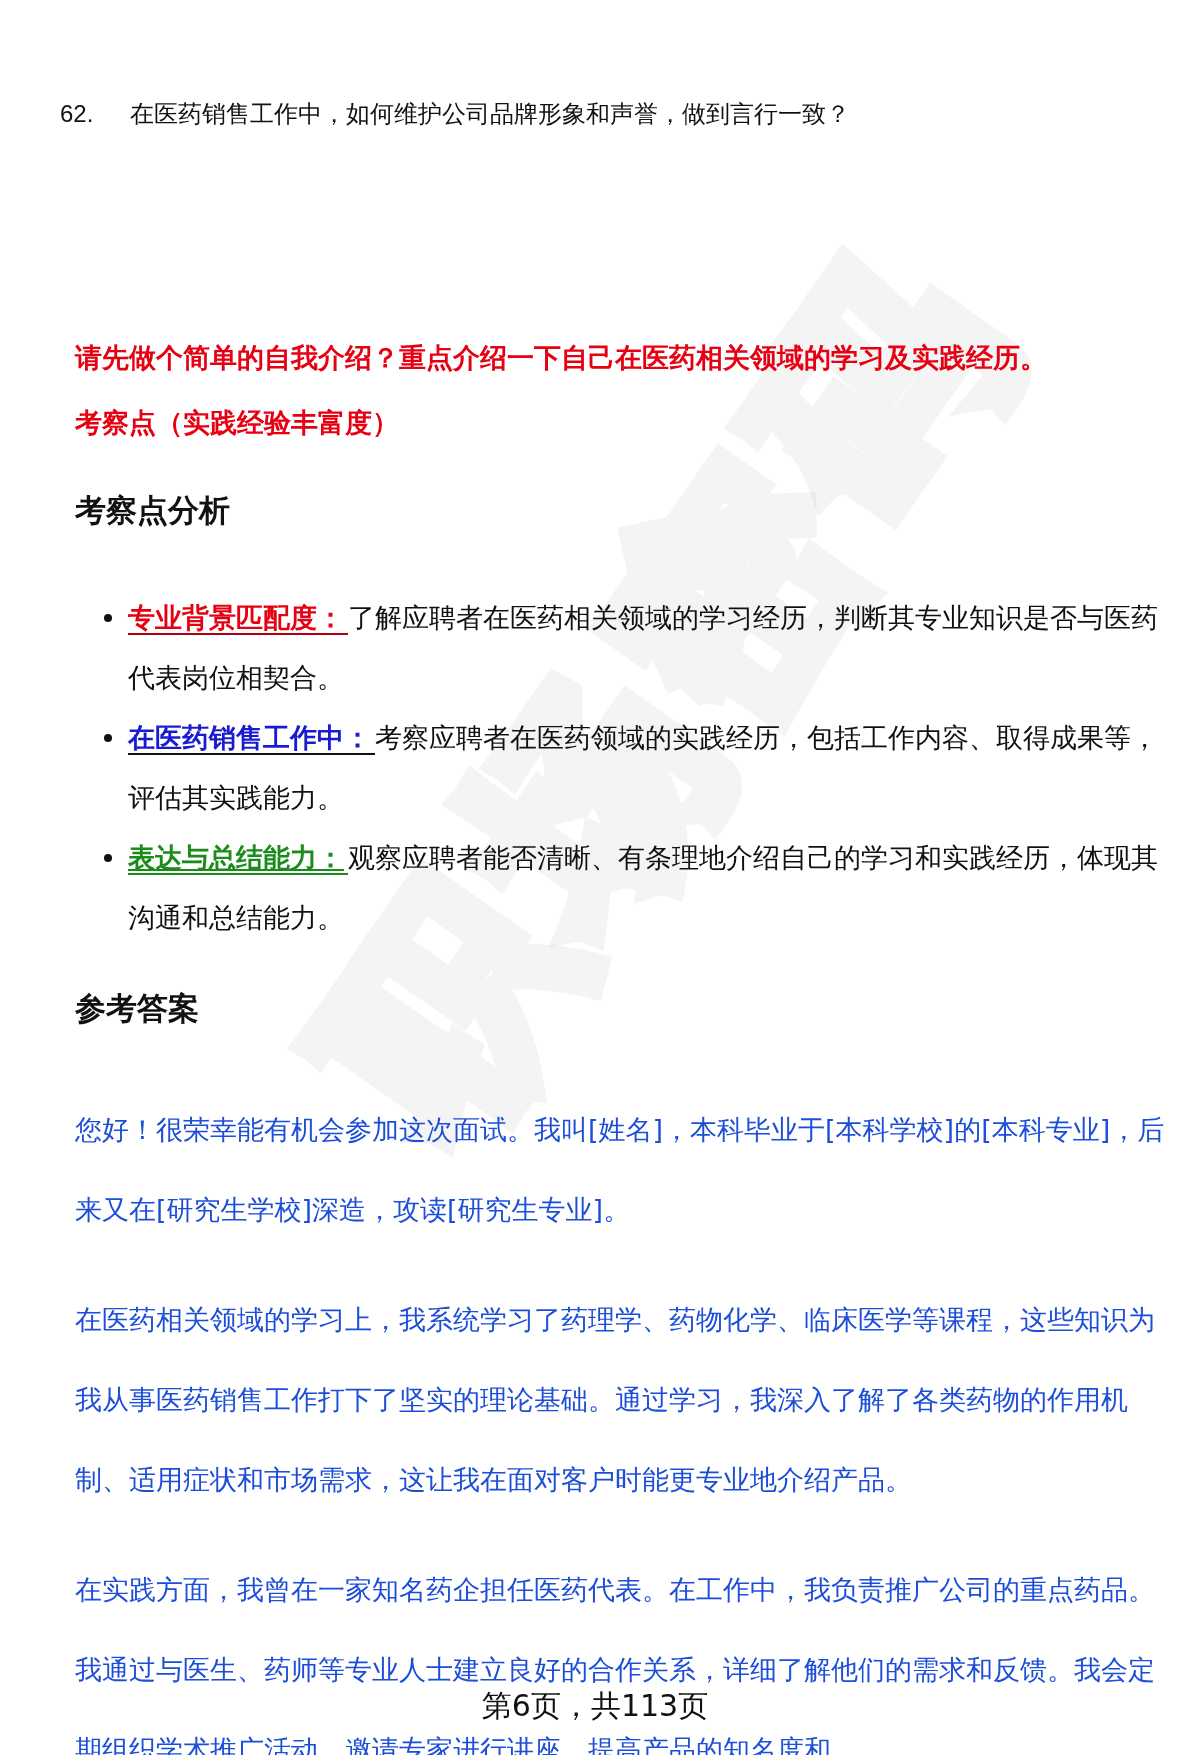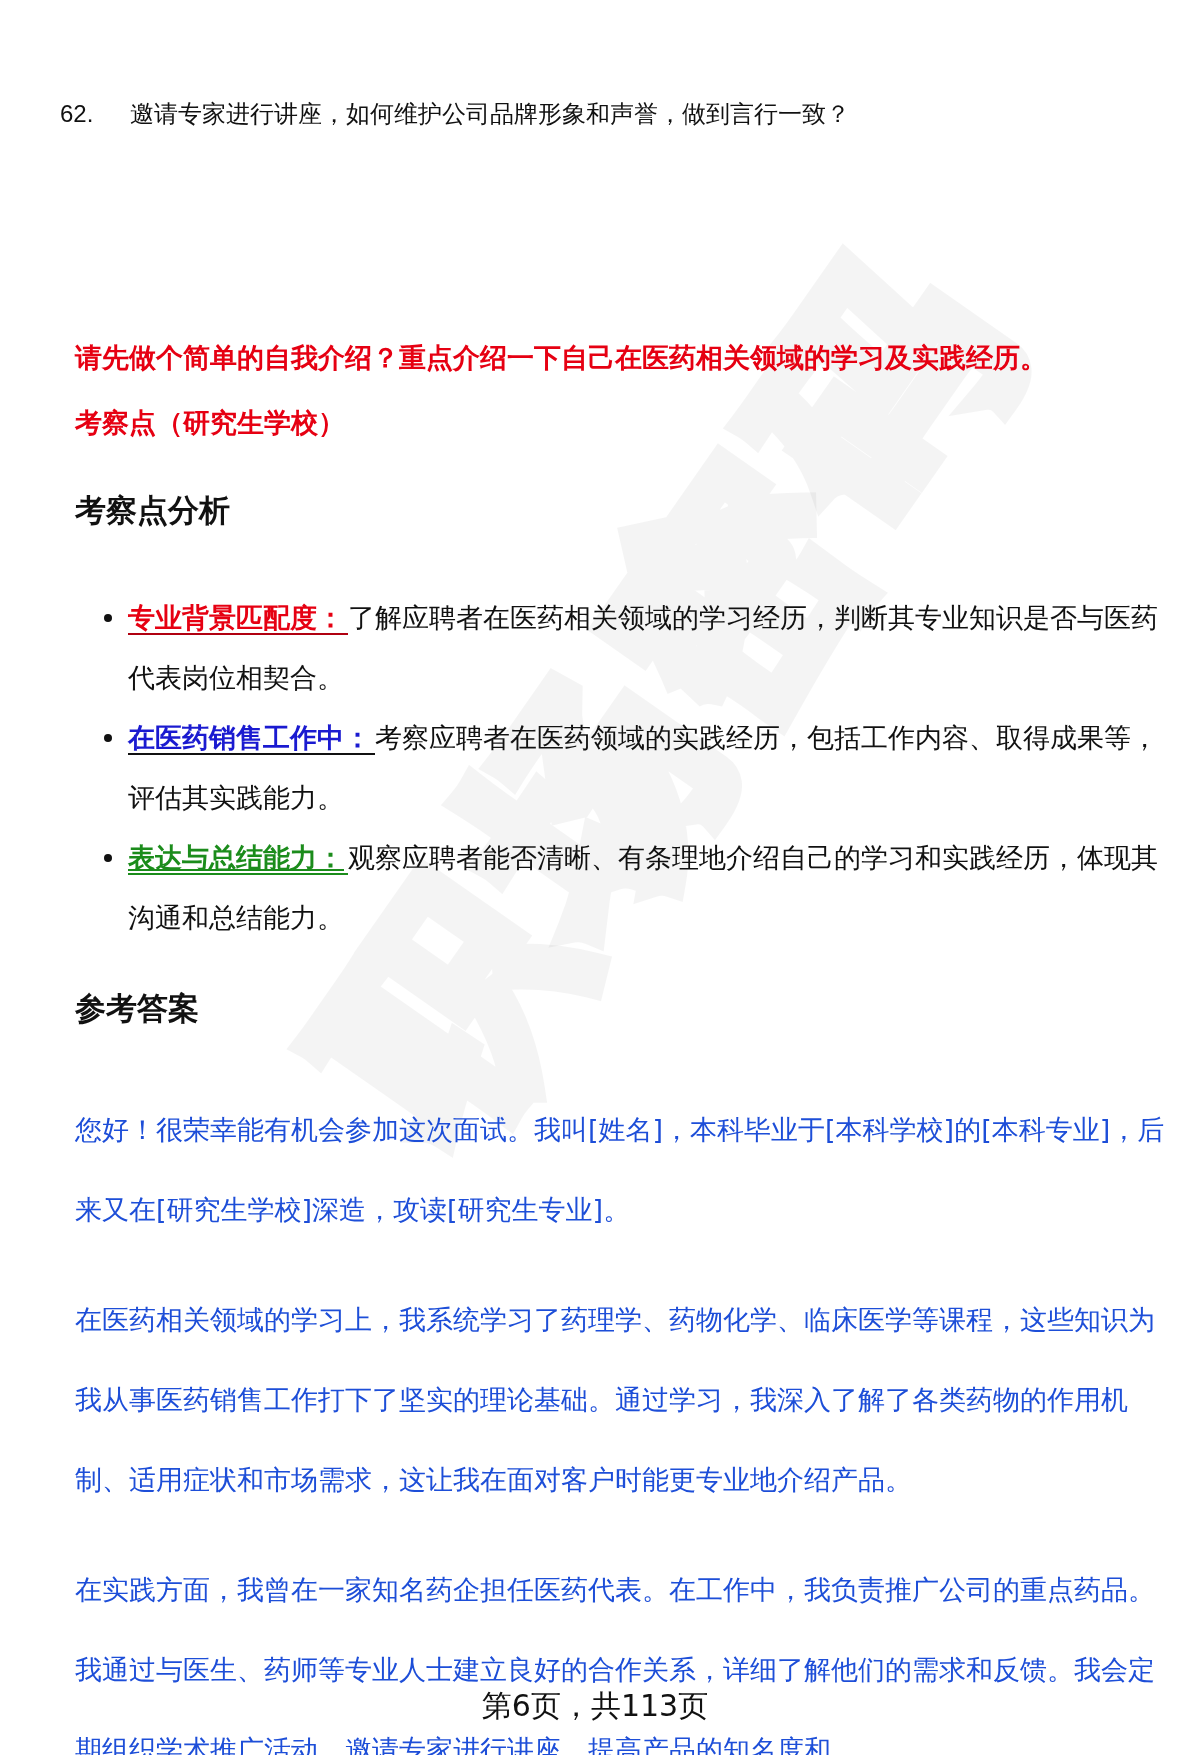--- a/index.html
+++ b/index.html
@@ -35,26 +35,26 @@
 </style>
 </head>
 <body>
 
 <div class="watermark">职场密码</div>
 
 <div class="page">
 
   <div class="q" style="top: 92px;">
     <span class="num">62.</span>
-    <span class="txt">邀请专家进行讲座，如何维护公司品牌形象和声誉，做到言行一致？</span>
+    <span class="txt">在医药销售工作中，如何维护公司品牌形象和声誉，做到言行一致？</span>
   </div>
 
 
   <div class="red-title" style="top: 340px;">请先做个简单的自我介绍？重点介绍一下自己在医药相关领域的学习及实践经历。</div>
-  <div class="red-title" style="top: 405px;">考察点（研究生学校）</div>
+  <div class="red-title" style="top: 405px;">考察点（实践经验丰富度）</div>
 
   <div class="section-title" style="top: 490px;">考察点分析</div>
 
   <ul class="bullets">
     <li>
       <span class="dot"></span>
       <span class="lbl red">专业背景匹配度：</span><span>了解应聘者在医药相关领域的学习经历，判断其专业知识是否与医药代表岗位相契合。</span>
     </li>
     <li>
       <span class="dot"></span>

